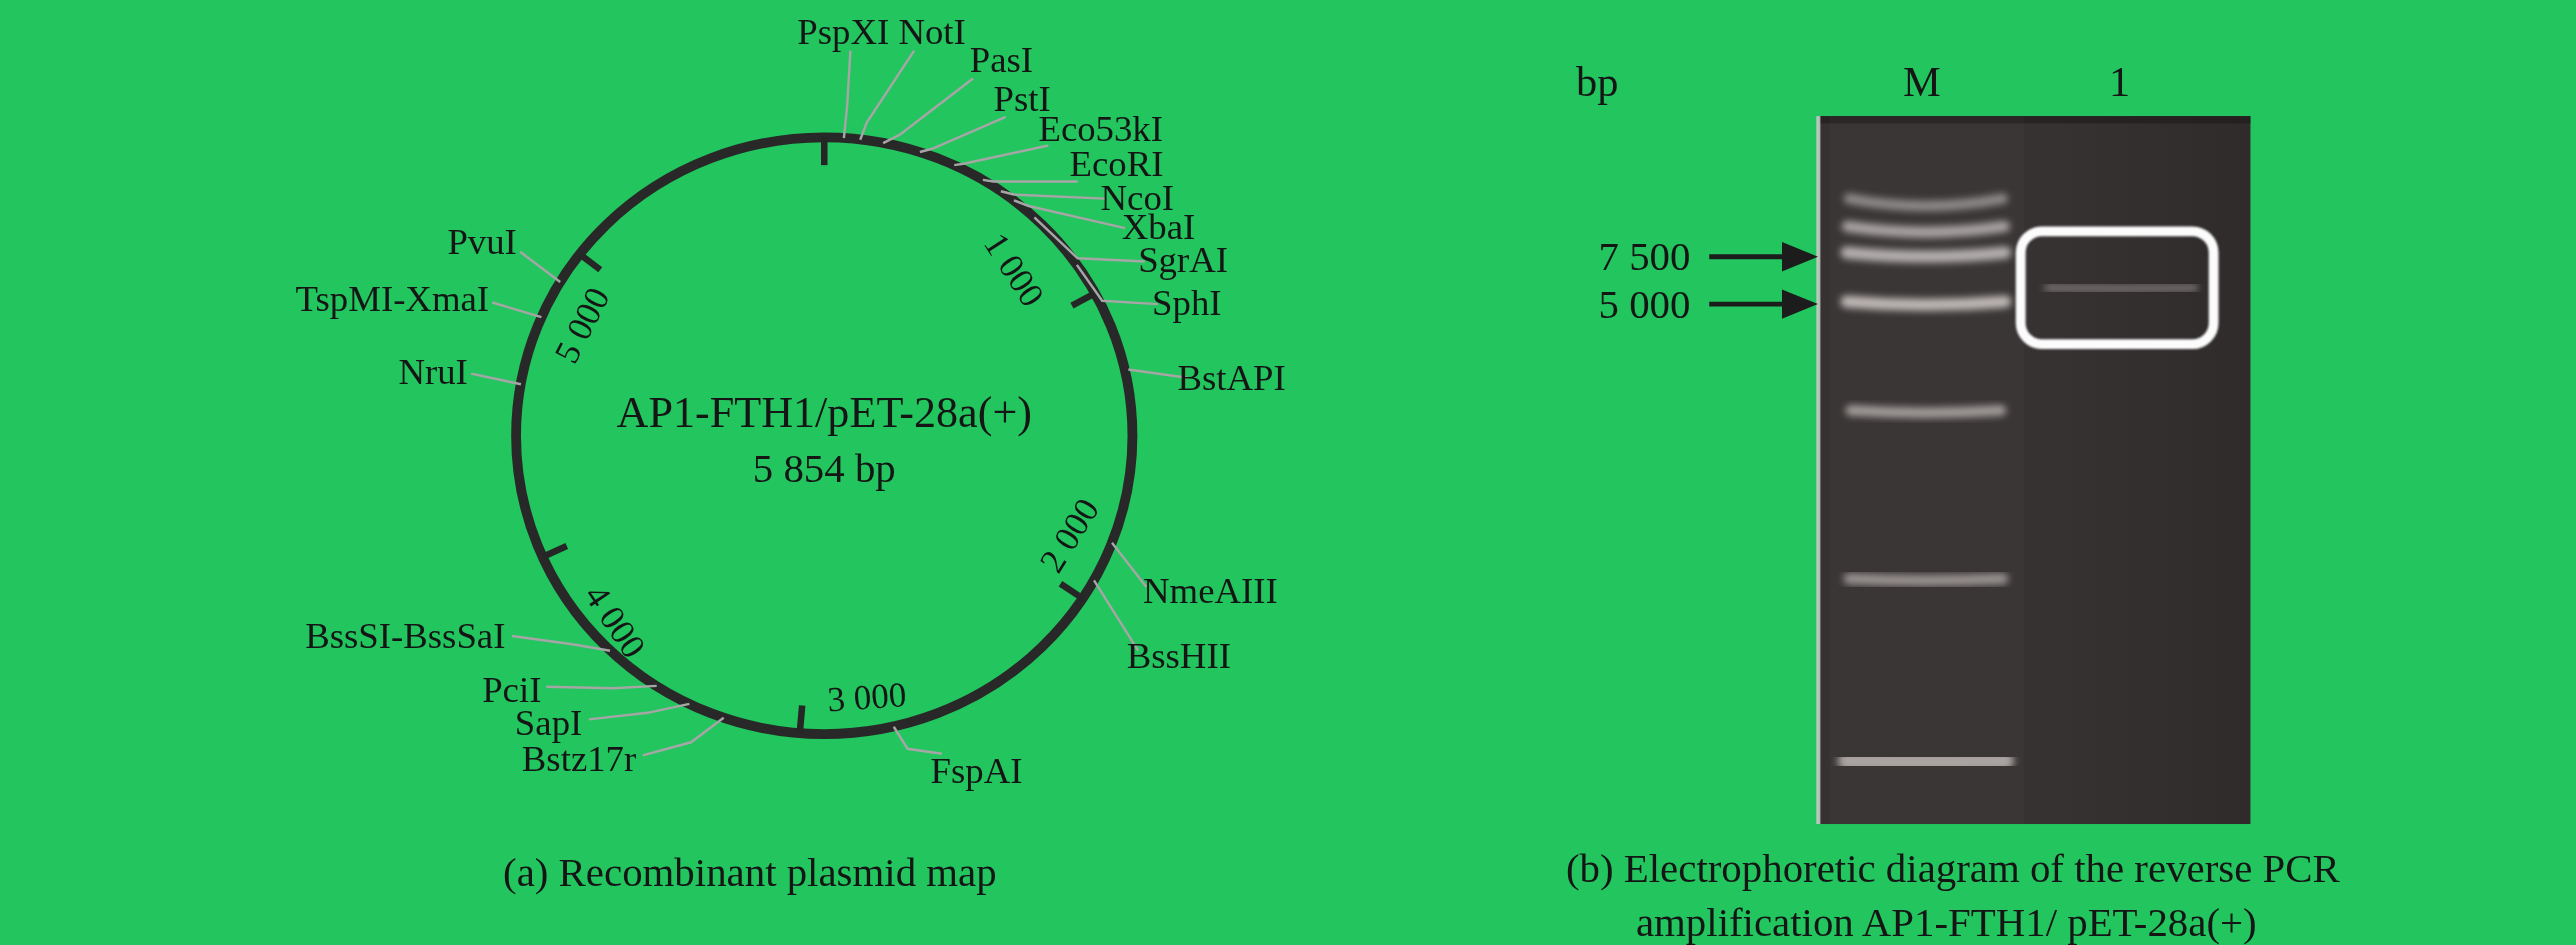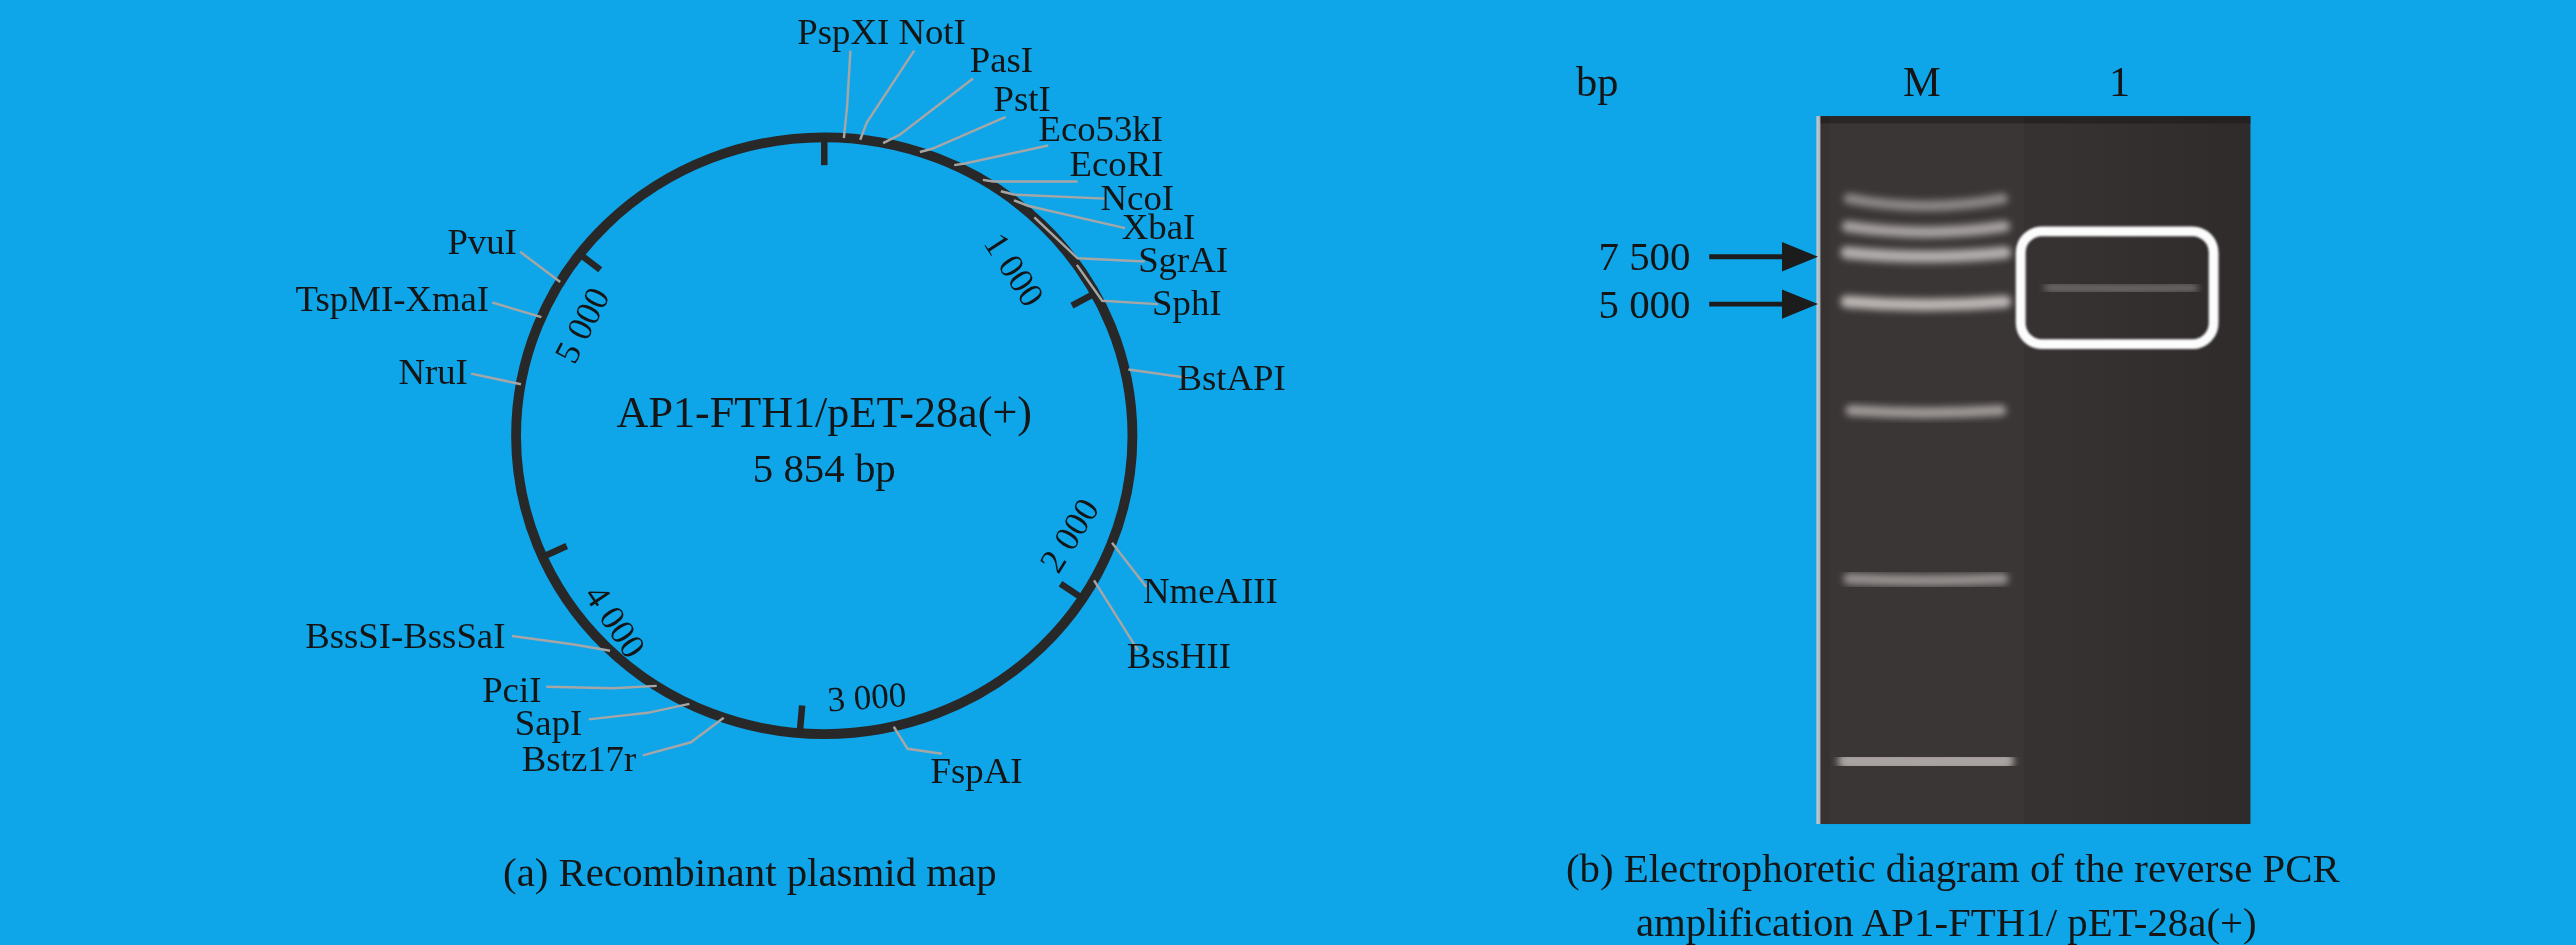--- a/index.html
+++ b/index.html
@@ -1,16 +1,16 @@
 <!DOCTYPE html>
 <html style="font-size:13px"><head>
 <meta charset="utf-8">
 <style>
   html,body{margin:0;padding:0;background:#ffffff;}
-  #figure{position:relative;width:2576px;height:945px;background:#0ea5e9;overflow:hidden;
+  #figure{position:relative;width:2576px;height:945px;background:#22c55e;overflow:hidden;
           font-family:"Liberation Serif","DejaVu Serif",serif;}
   svg{position:absolute;top:0;left:0;}
   #panel-a{left:0;}
   #panel-b{left:1288px;}
   text{fill:#151515;font-family:"Liberation Serif","DejaVu Serif",serif;}
   .site{font-size:45px;}
   .ring-num{font-size:43px;}
   .plasmid-title{font-size:54px;}
   .plasmid-size{font-size:50px;}
   .caption{font-size:50px;}

